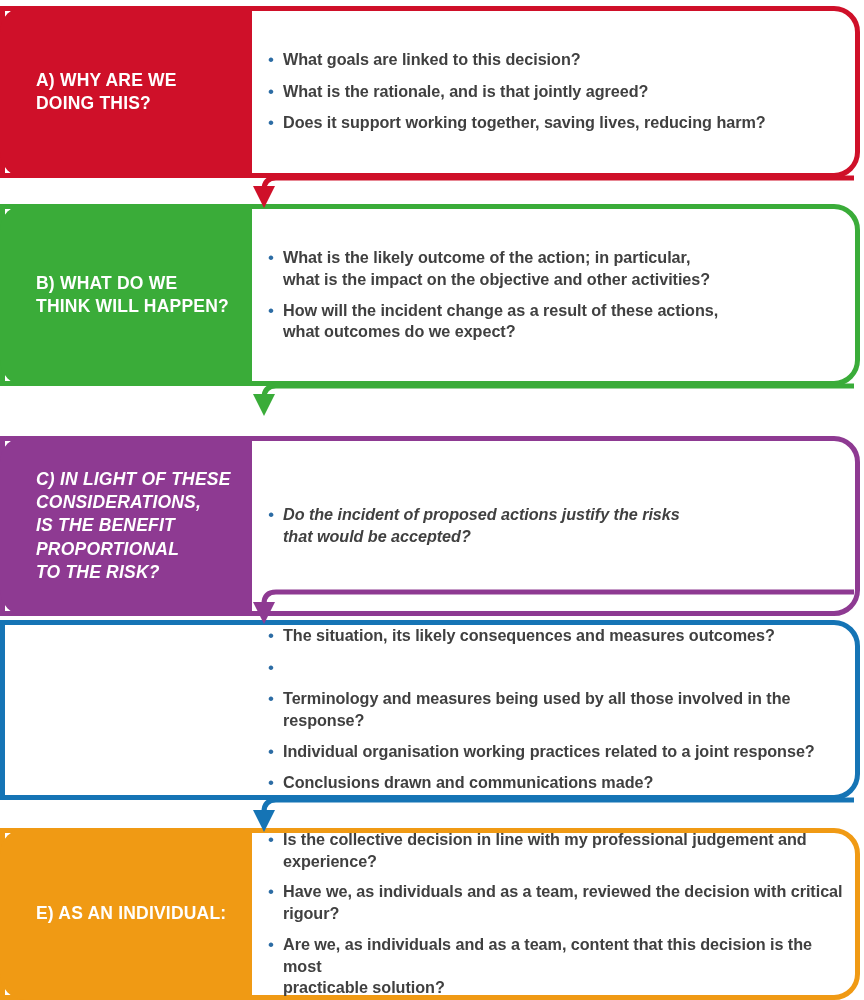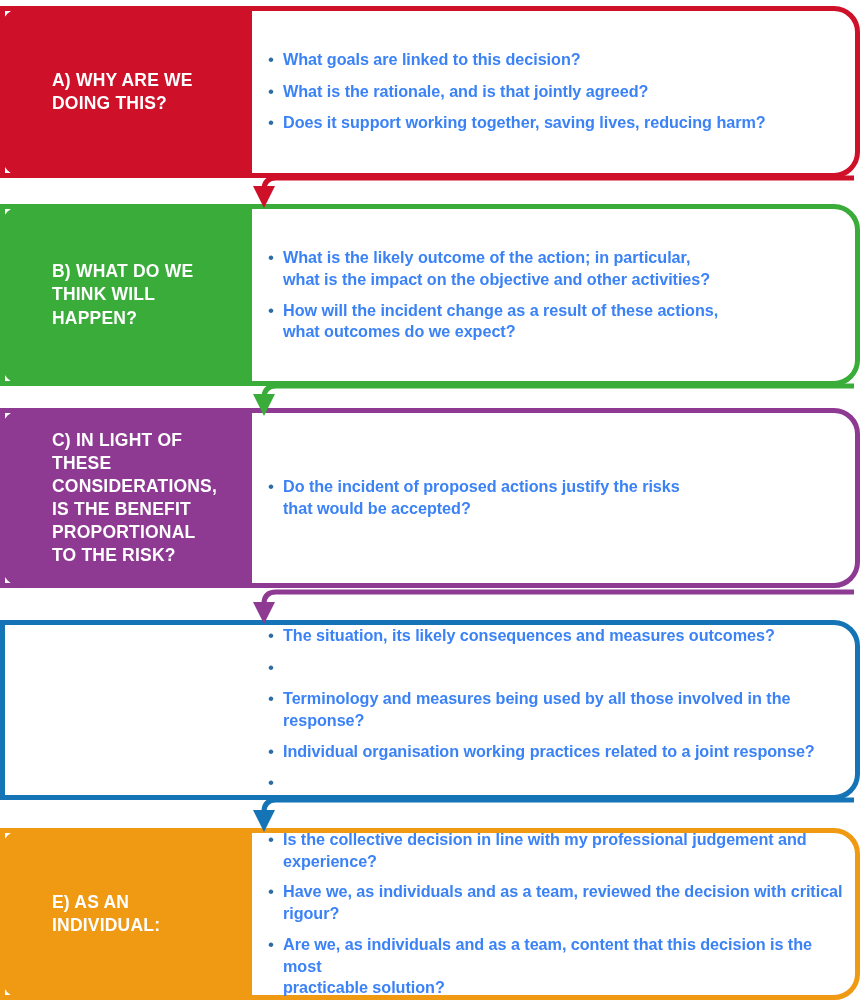--- a/index.html
+++ b/index.html
@@ -59,21 +59,20 @@
   .label-text {
     color: #ffffff;
     font-size: 17.5px;
     font-weight: bold;
     line-height: 1.32;
     letter-spacing: 0.2px;
     padding-left: 36px;
     padding-right: 12px;
     text-transform: uppercase;
     white-space: pre-line;
-    margin-left: 16px;
   }
 
   
   .bullets {
     position: absolute;
     left: 268px;
     right: 18px;
     top: 0;
     height: 100%;
     z-index: 2;
@@ -90,21 +89,21 @@
 
   .bullet-dot {
     color: #2c6ca4;
     font-size: 17px;
     line-height: 1.34;
     flex: 0 0 auto;
     width: 15px;
   }
 
   .bullet-text {
-    color: #3b82f6;
+    color: #404040;
     font-size: 16.2px;
     font-weight: bold;
     line-height: 1.34;
     white-space: pre-line;
     letter-spacing: -0.05px;
   }
 
   
   .connector {
     position: absolute;
@@ -153,21 +152,21 @@
           <span class="bullet-text">What is the likely outcome of the action; in particular,
 what is the impact on the objective and other activities?</span>
         </div>
         <div class="bullet-row">
           <span class="bullet-dot">•</span>
           <span class="bullet-text">How will the incident change as a result of these actions,
 what outcomes do we expect?</span>
         </div>
       </div>
     </div>
-    <div class="step" style="--c: #8e3a92; top: 408px; height: 180px;">
+    <div class="step" style="--c: #8e3a92; top: 436px; height: 180px; font-style: italic;">
       <div class="panel"></div>
       <div class="label-block">
         <div class="label-text">C) IN LIGHT OF THESE
 CONSIDERATIONS,
 IS THE BENEFIT
 PROPORTIONAL
 TO THE RISK?</div>
       </div>
       <div class="bullets">
         <div class="bullet-row">
@@ -190,20 +189,21 @@
         <div class="bullet-row">
           <span class="bullet-dot">•</span>
           <span class="bullet-text">Terminology and measures being used by all those involved in the response?</span>
         </div>
         <div class="bullet-row">
           <span class="bullet-dot">•</span>
           <span class="bullet-text">Individual organisation working practices related to a joint response?</span>
         </div>
         <div class="bullet-row">
           <span class="bullet-dot">•</span>
+          <span class="bullet-text">Conclusions drawn and communications made?</span>
         </div>
       </div>
     </div>
     <div class="step" style="--c: #f09a14; top: 828px; height: 172px;">
       <div class="panel"></div>
       <div class="label-block">
         <div class="label-text">E) AS AN INDIVIDUAL:</div>
       </div>
       <div class="bullets">
         <div class="bullet-row">

